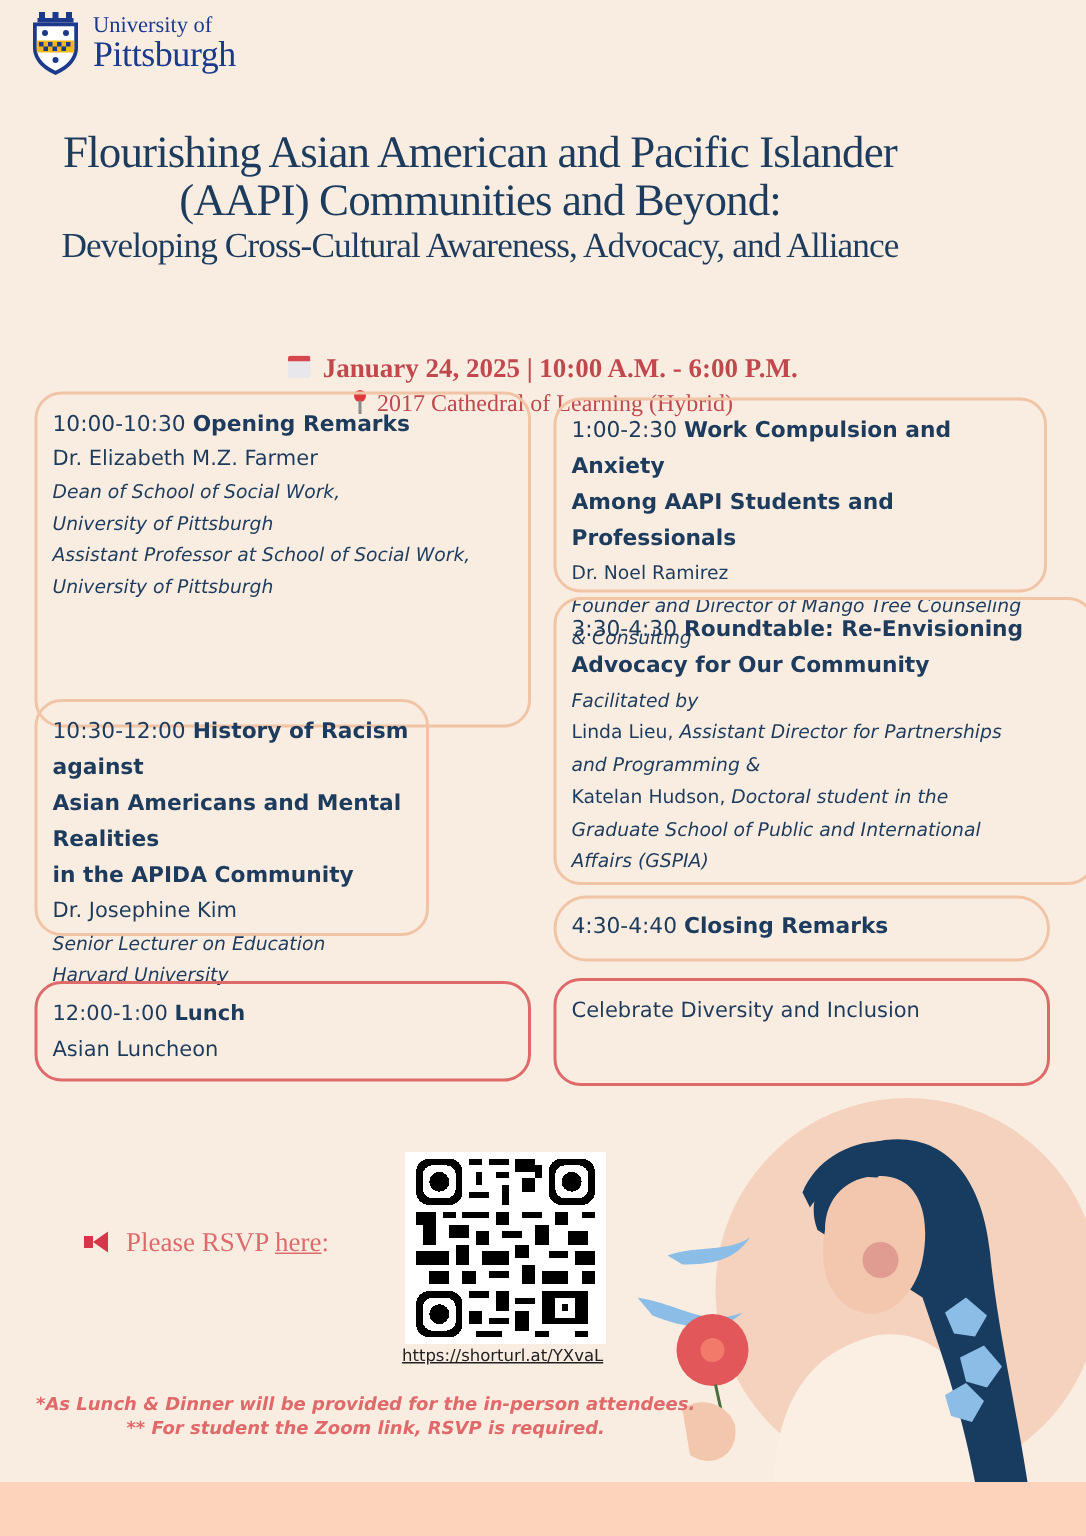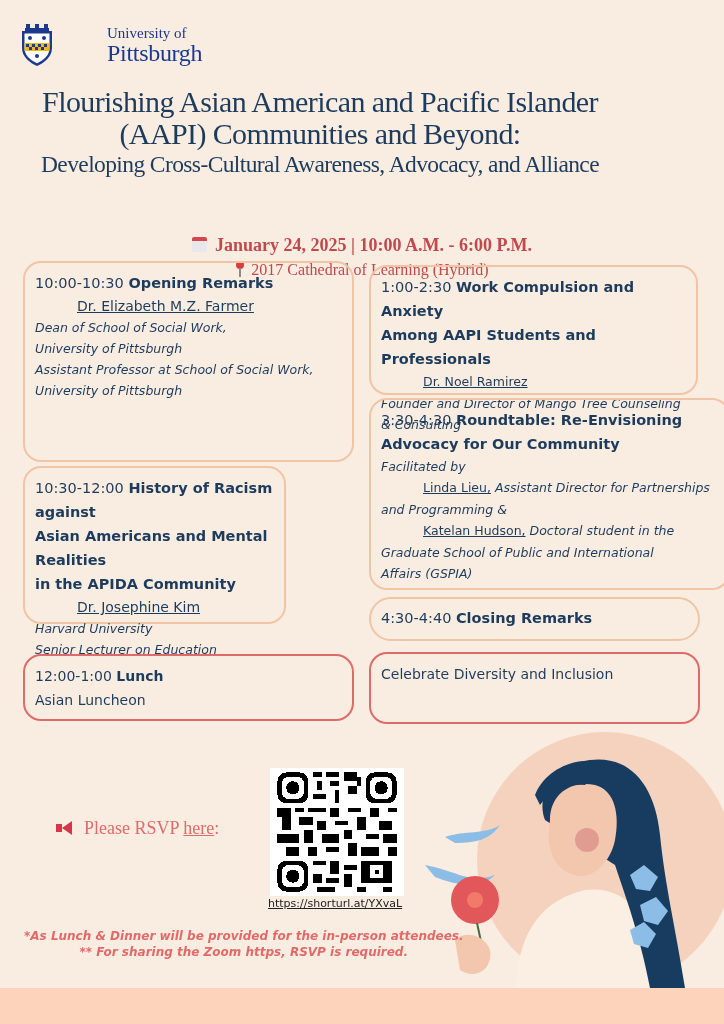--- a/index.html
+++ b/index.html
@@ -3,21 +3,21 @@
 <meta charset="utf-8">
 <style>
   * { box-sizing: border-box; margin: 0; padding: 0; }
   html, body { width: 724px; height: 1024px; overflow: hidden; }
   body {
     background: #f9ede2;
     font-family: "DejaVu Sans", sans-serif;
     color: #1d3b5c;
     position: relative;
   }
-  .logo { position: absolute; left: 20px; top: 24px; display: flex; align-items: center; gap: 45px; }
+  .logo { position: absolute; left: 20px; top: 8px; display: flex; align-items: center; }
   .shield { width: 34px; height: 42px; }
   .logo-text { margin-left: 8px; font-family: "Liberation Serif", serif; color: #1b3a8c; line-height: 1; }
   .logo-text .l1 { font-size: 15px; }
   .logo-text .l2 { font-size: 24px; letter-spacing: -0.3px; }
 
   .title { position: absolute; left: 0; width: 640px; top: 86px; text-align: center; font-family: "Liberation Serif", serif; color: #1d3b5c; }
   .title .t1 { font-size: 30px; line-height: 32px; letter-spacing: -0.6px; }
   .title .t2 { font-size: 30px; line-height: 32px; letter-spacing: -0.6px; }
   .title .t3 { font-size: 23.5px; line-height: 28px; letter-spacing: -0.6px; }
 
@@ -34,21 +34,21 @@
     border: 2px solid #f2c4a6;
     border-radius: 18px;
     padding: 8px 10px;
     font-size: 13px;
     line-height: 21px;
     color: #1d3b5c;
   }
   .box.red { border-color: #df6a6a; }
   .box .head { font-size: 14.5px; line-height: 24px; }
   .box .head b { font-weight: bold; }
-  .box .name { text-decoration: underline; font-size: 14px; line-height: 22px; display: inline; margin-left: 42px; }
+  .box .name { font-size: 14px; line-height: 22px; display: inline; }
   .box .role { font-style: italic; font-size: 12.5px; line-height: 21px; }
   .box .plain { font-size: 14px; line-height: 24px; }
 
   .rsvp { position: absolute; left: 56px; top: 818px; font-family: "Liberation Serif", serif; color: #de6b6b; font-size: 18px; font-weight: normal; }
   .rsvp .here { text-decoration: underline; }
   .mega-icon { display: inline-block; width: 20px; height: 14px; position: relative; vertical-align: -1px; margin-right: 8px; }
   .mega-icon::before { content: ""; position: absolute; left: 0; top: 3px; width: 6px; height: 8px; background: #d6364a; }
   .mega-icon::after { content: ""; position: absolute; left: 6px; top: 0; width: 0; height: 0; border-top: 7px solid transparent; border-bottom: 7px solid transparent; border-left: 10px solid #d6364a; transform: scaleX(-1); }
 
   .qr { position: absolute; left: 270px; top: 768px; width: 134px; height: 128px; background: #fff; }
@@ -98,36 +98,36 @@
 
 <div class="when">
   <div class="date">
     <span class="cal-icon"></span><span>January 24, 2025 | 10:00 A.M. - 6:00 P.M.</span>
   </div>
   <div class="place">
     <span class="pin-icon"></span><span>2017 Cathedral of Learning</span> <span>(Hybrid)</span>
   </div>
 </div>
 
-<div class="box" style="left:23px; top:261px; width:331px; height:201px;">
+<div class="box" style="left:23px; top:261px; width:331px; height:224px;">
   <div class="head"><span>10:00-10:30</span> <b>Opening Remarks</b></div>
   <div><span class="name">Dr. Elizabeth M.Z. Farmer</span></div>
   <div class="role">Dean of School of Social Work,</div>
   <div class="role">University of Pittsburgh</div>
   <div class="role">Assistant Professor at School of Social Work,</div>
   <div class="role">University of Pittsburgh</div>
 </div>
 
 <div class="box" style="left:23px; top:466px; width:263px; height:158px;">
   <div class="head"><span>10:30-12:00</span> <b>History of Racism against</b></div>
   <div class="head"><b>Asian Americans and Mental Realities</b></div>
   <div class="head"><b>in the APIDA Community</b></div>
   <div><span class="name">Dr. Josephine Kim</span></div>
+  <div class="role">Senior Lecturer on Education</div>
   <div class="role">Harvard University</div>
-  <div class="role">Senior Lecturer on Education</div>
 </div>
 
 <div class="box red" style="left:23px; top:654px; width:331px; height:67px;">
   <div class="plain"><span>12:00-1:00</span> <b>Lunch</b></div>
   <div class="plain">Asian Luncheon</div>
 </div>
 
 <div class="box" style="left:369px; top:265px; width:329px; height:130px;">
   <div class="head"><span>1:00-2:30</span> <b>Work Compulsion and Anxiety</b></div>
   <div class="head"><b>Among AAPI Students and Professionals</b></div>
@@ -238,16 +238,16 @@
   <g fill="#e2585a">
     <circle cx="60" cy="175" r="24"></circle>
   </g>
   <circle cx="60" cy="175" r="8" fill="#f27a6a"></circle>
   <path d="M62 198 L70 235" stroke="#4a6b3a" stroke-width="2"></path>
   <path d="M40 215 C50 205 70 210 75 225 C78 245 60 255 45 245 Z" fill="#f3c6ae"></path>
 </svg>
 
 <div class="notes">
   <div>*As Lunch &amp; Dinner will be provided for the in-person attendees.</div>
-  <div>** For sharing the Zoom https, RSVP is required.</div>
+  <div>** For student the Zoom link, RSVP is required.</div>
 </div>
 
 <div class="footer-band"></div>
 
 </body></html>

